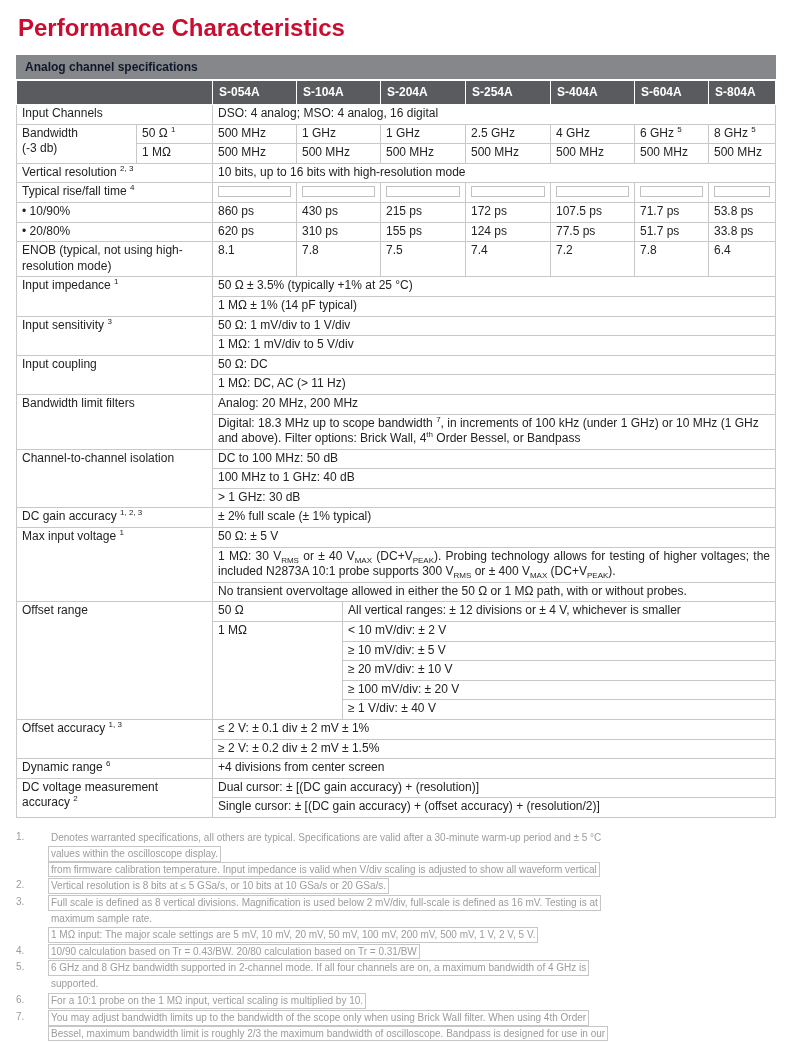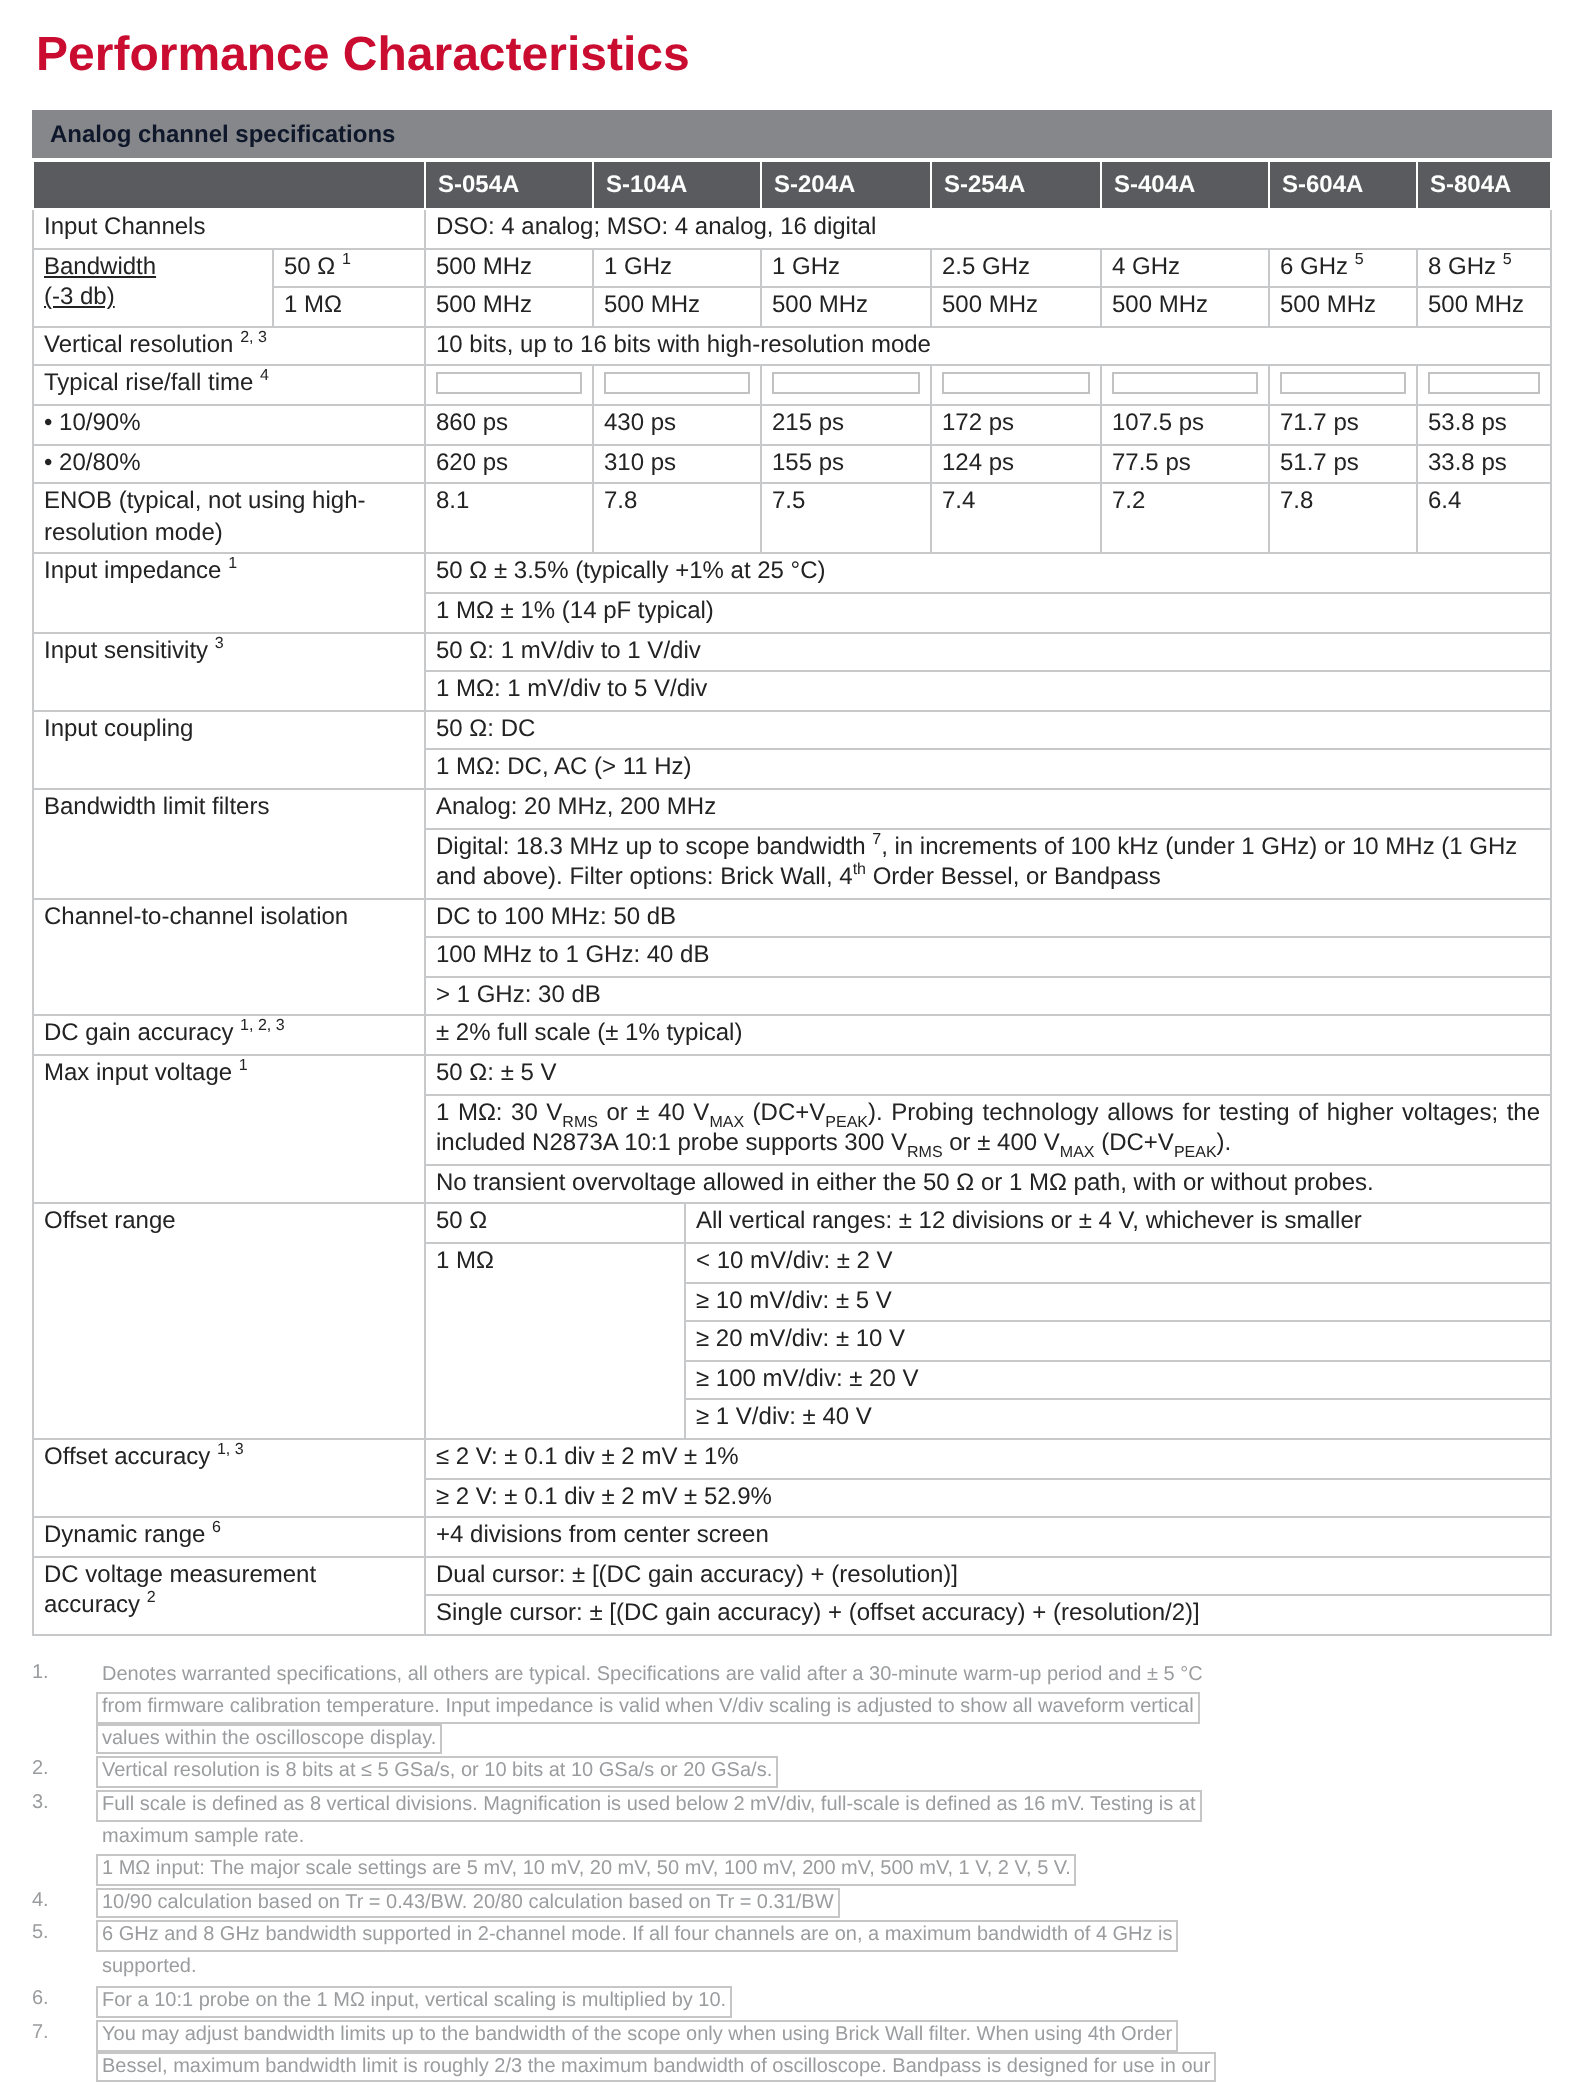--- a/index.html
+++ b/index.html
@@ -47,21 +47,21 @@
     color:#ffffff;
     text-align:left;
     font-weight:bold;
     font-size:12px;
     padding:4px 6px 5px 6px;
     border:1px solid #ffffff;
     border-top:2px solid #ffffff;
     margin-left:37px;
   }
   .vmid { vertical-align:middle; }
-  .pre  { white-space:pre-line;text-decoration:underline; }
+  .pre  { white-space:pre-line; }
   .just { text-align:justify; }
   .ebox {
     display:block;
     height:11px;
     margin:2px 0 2px 0;
     border:1px solid #c2c2c2;
   }
   sup { font-size:8px; vertical-align:super; line-height:0; }
   sub { font-size:8px; vertical-align:sub;   line-height:0; }
 
@@ -284,21 +284,21 @@
     </tr>
     <tr>
       <td colspan="6">≥ 1 V/div: ± 40 V</td>
     </tr>
 
     <tr>
       <td colspan="2" rowspan="2" class="vmid">Offset accuracy <sup>1, 3</sup></td>
       <td colspan="8">≤ 2 V: ± 0.1 div ± 2 mV ± 1%</td>
     </tr>
     <tr>
-      <td colspan="8">≥ 2 V: ± 0.1 div ± 2 mV ± 52.9%</td>
+      <td colspan="8">≥ 2 V: ± 0.2 div ± 2 mV ± 1.5%</td>
     </tr>
 
     <tr>
       <td colspan="2">Dynamic range <sup>6</sup></td>
       <td colspan="8">+4 divisions from center screen</td>
     </tr>
 
     <tr>
       <td colspan="2" rowspan="2">DC voltage measurement accuracy <sup>2</sup></td>
       <td colspan="8">Dual cursor: ± [(DC gain accuracy) + (resolution)]</td>
@@ -309,22 +309,22 @@
 
   </tbody>
     </table>
 
   <div class="footnotes">
 
     <div class="fn">
       <span class="fn-num">1.</span>
       <div class="fn-body">
         <div class="fn-line"><span>Denotes warranted specifications, all others are typical. Specifications are valid after a 30-minute warm-up period and ± 5 °C</span></div>
+        <div class="fn-line"><span class="boxed">values within the oscilloscope display.</span></div>
         <div class="fn-line"><span class="boxed">from firmware calibration temperature. Input impedance is valid when V/div scaling is adjusted to show all waveform vertical</span></div>
-        <div class="fn-line"><span class="boxed">values within the oscilloscope display.</span></div>
       </div>
     </div>
 
     <div class="fn">
       <span class="fn-num">2.</span>
       <div class="fn-body">
         <div class="fn-line"><span class="boxed">Vertical resolution is 8 bits at ≤ 5 GSa/s, or 10 bits at 10 GSa/s or 20 GSa/s.</span></div>
       </div>
     </div>
 

